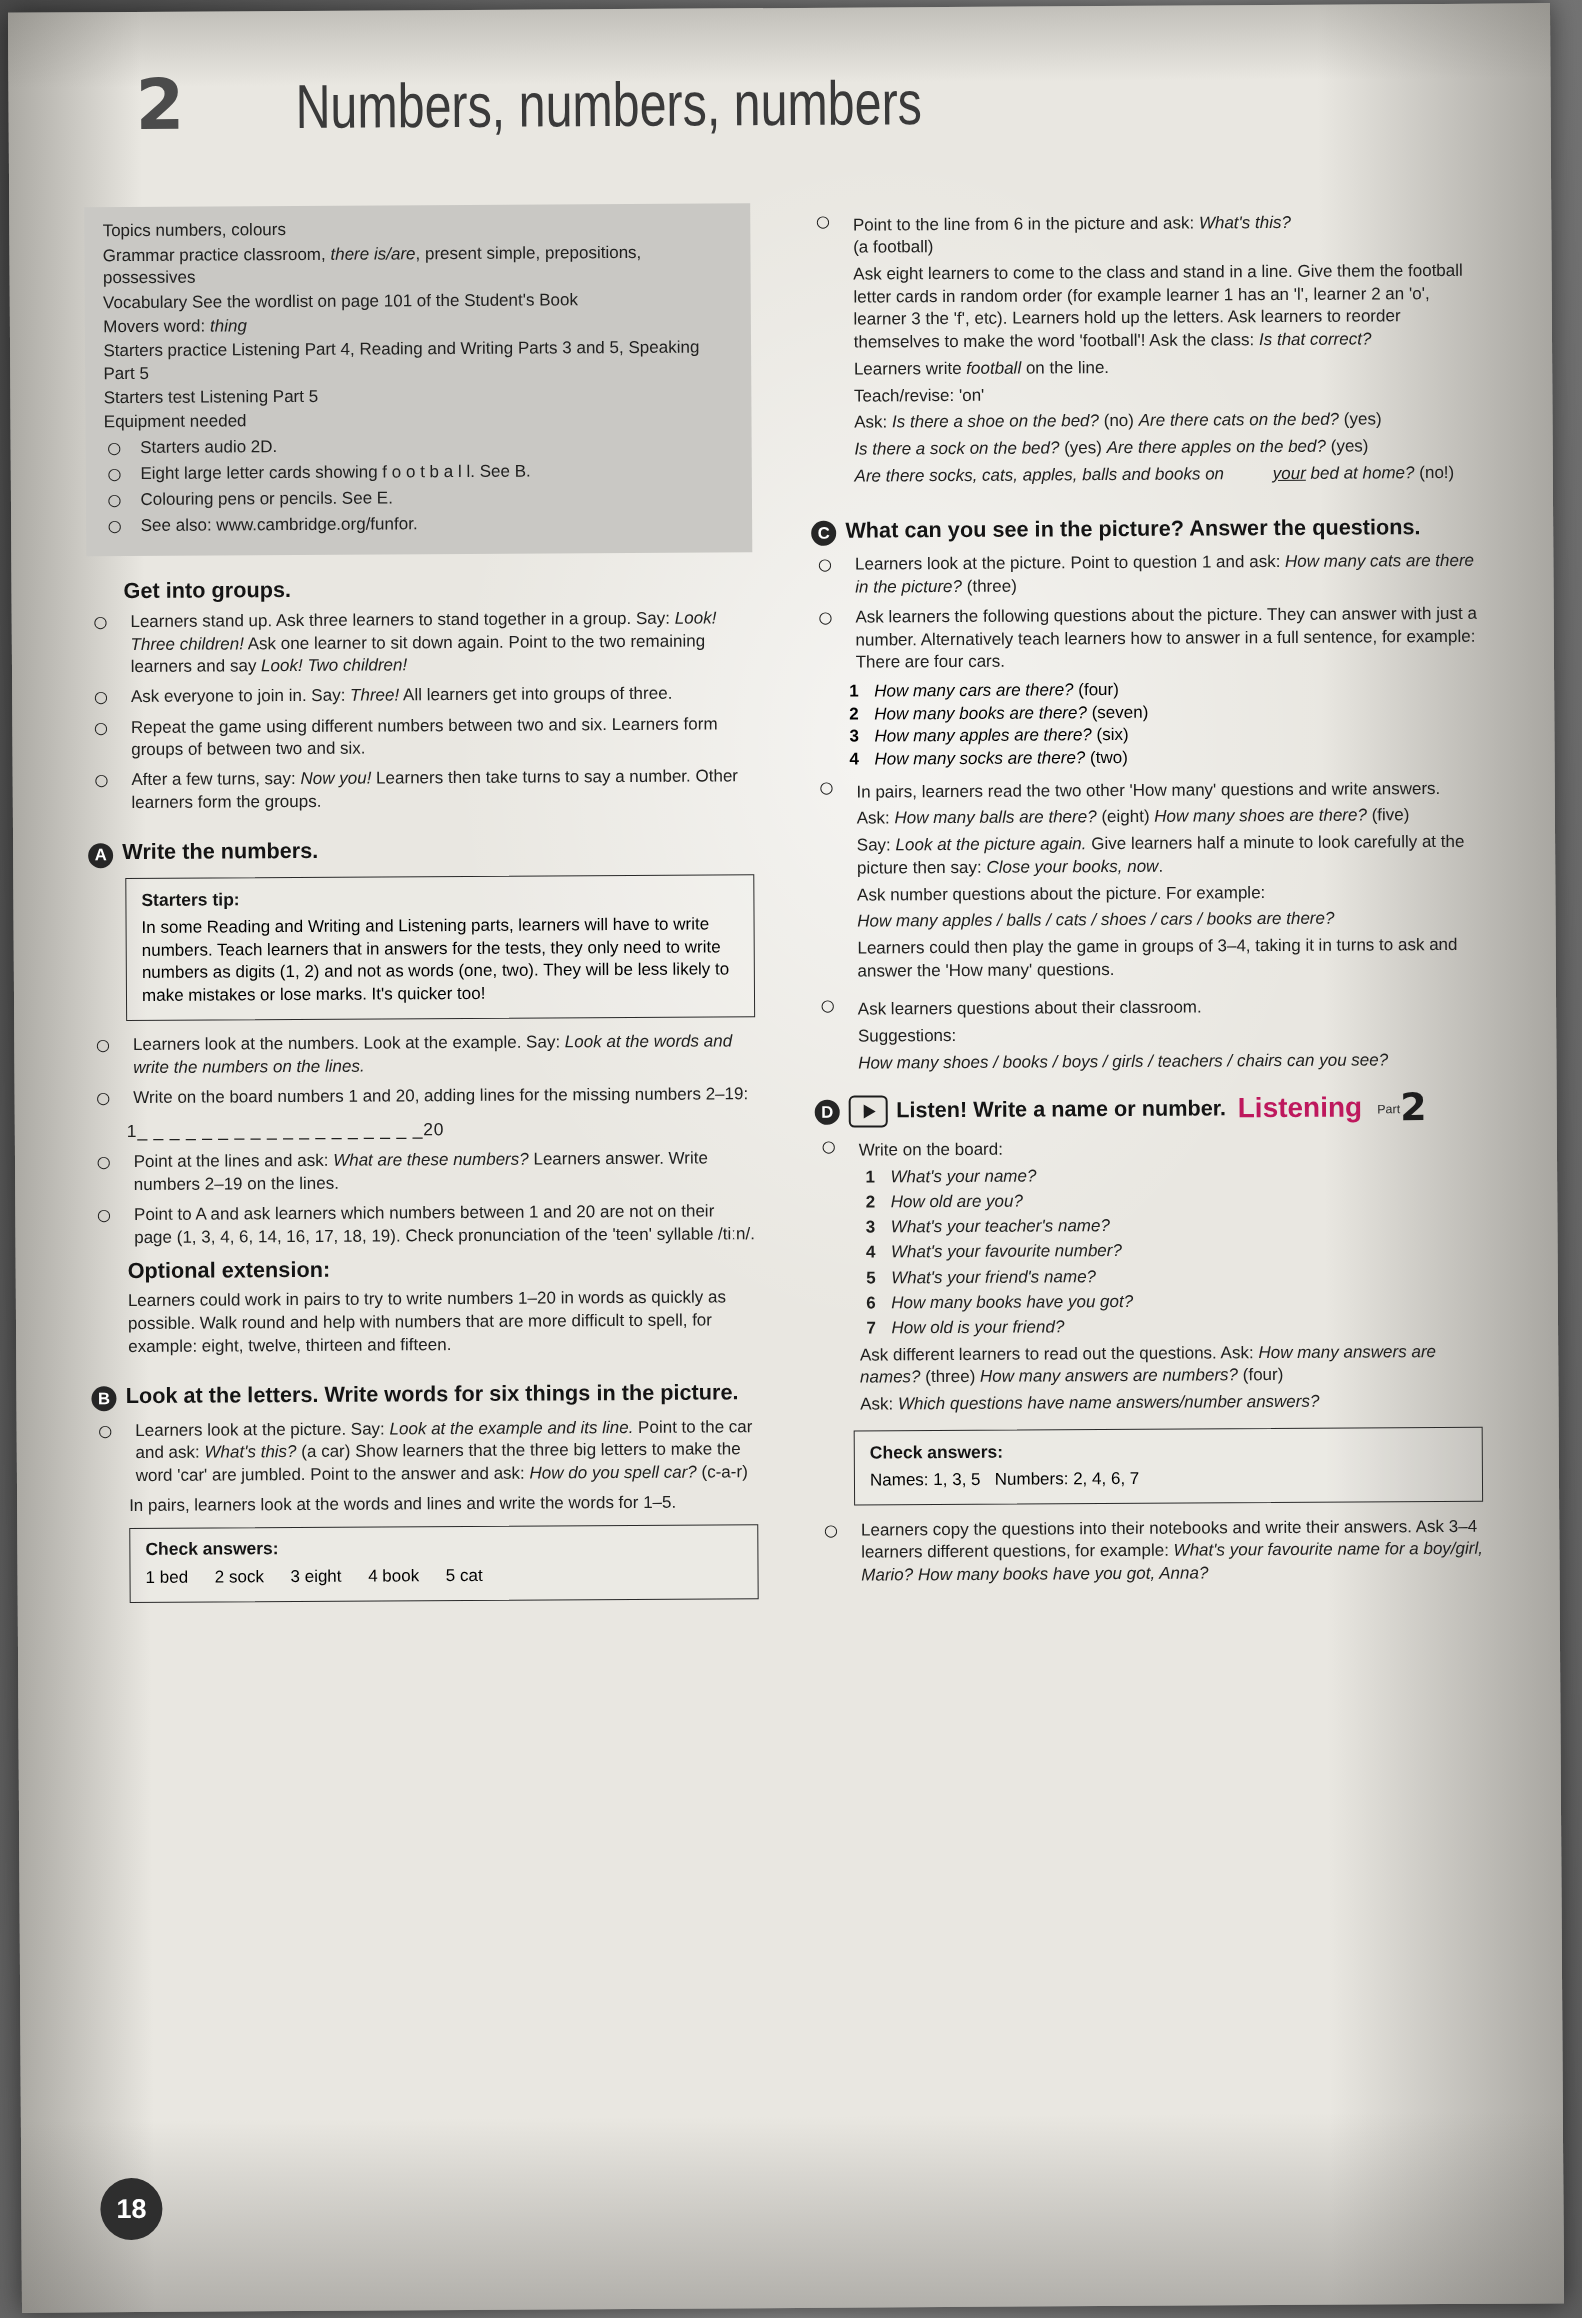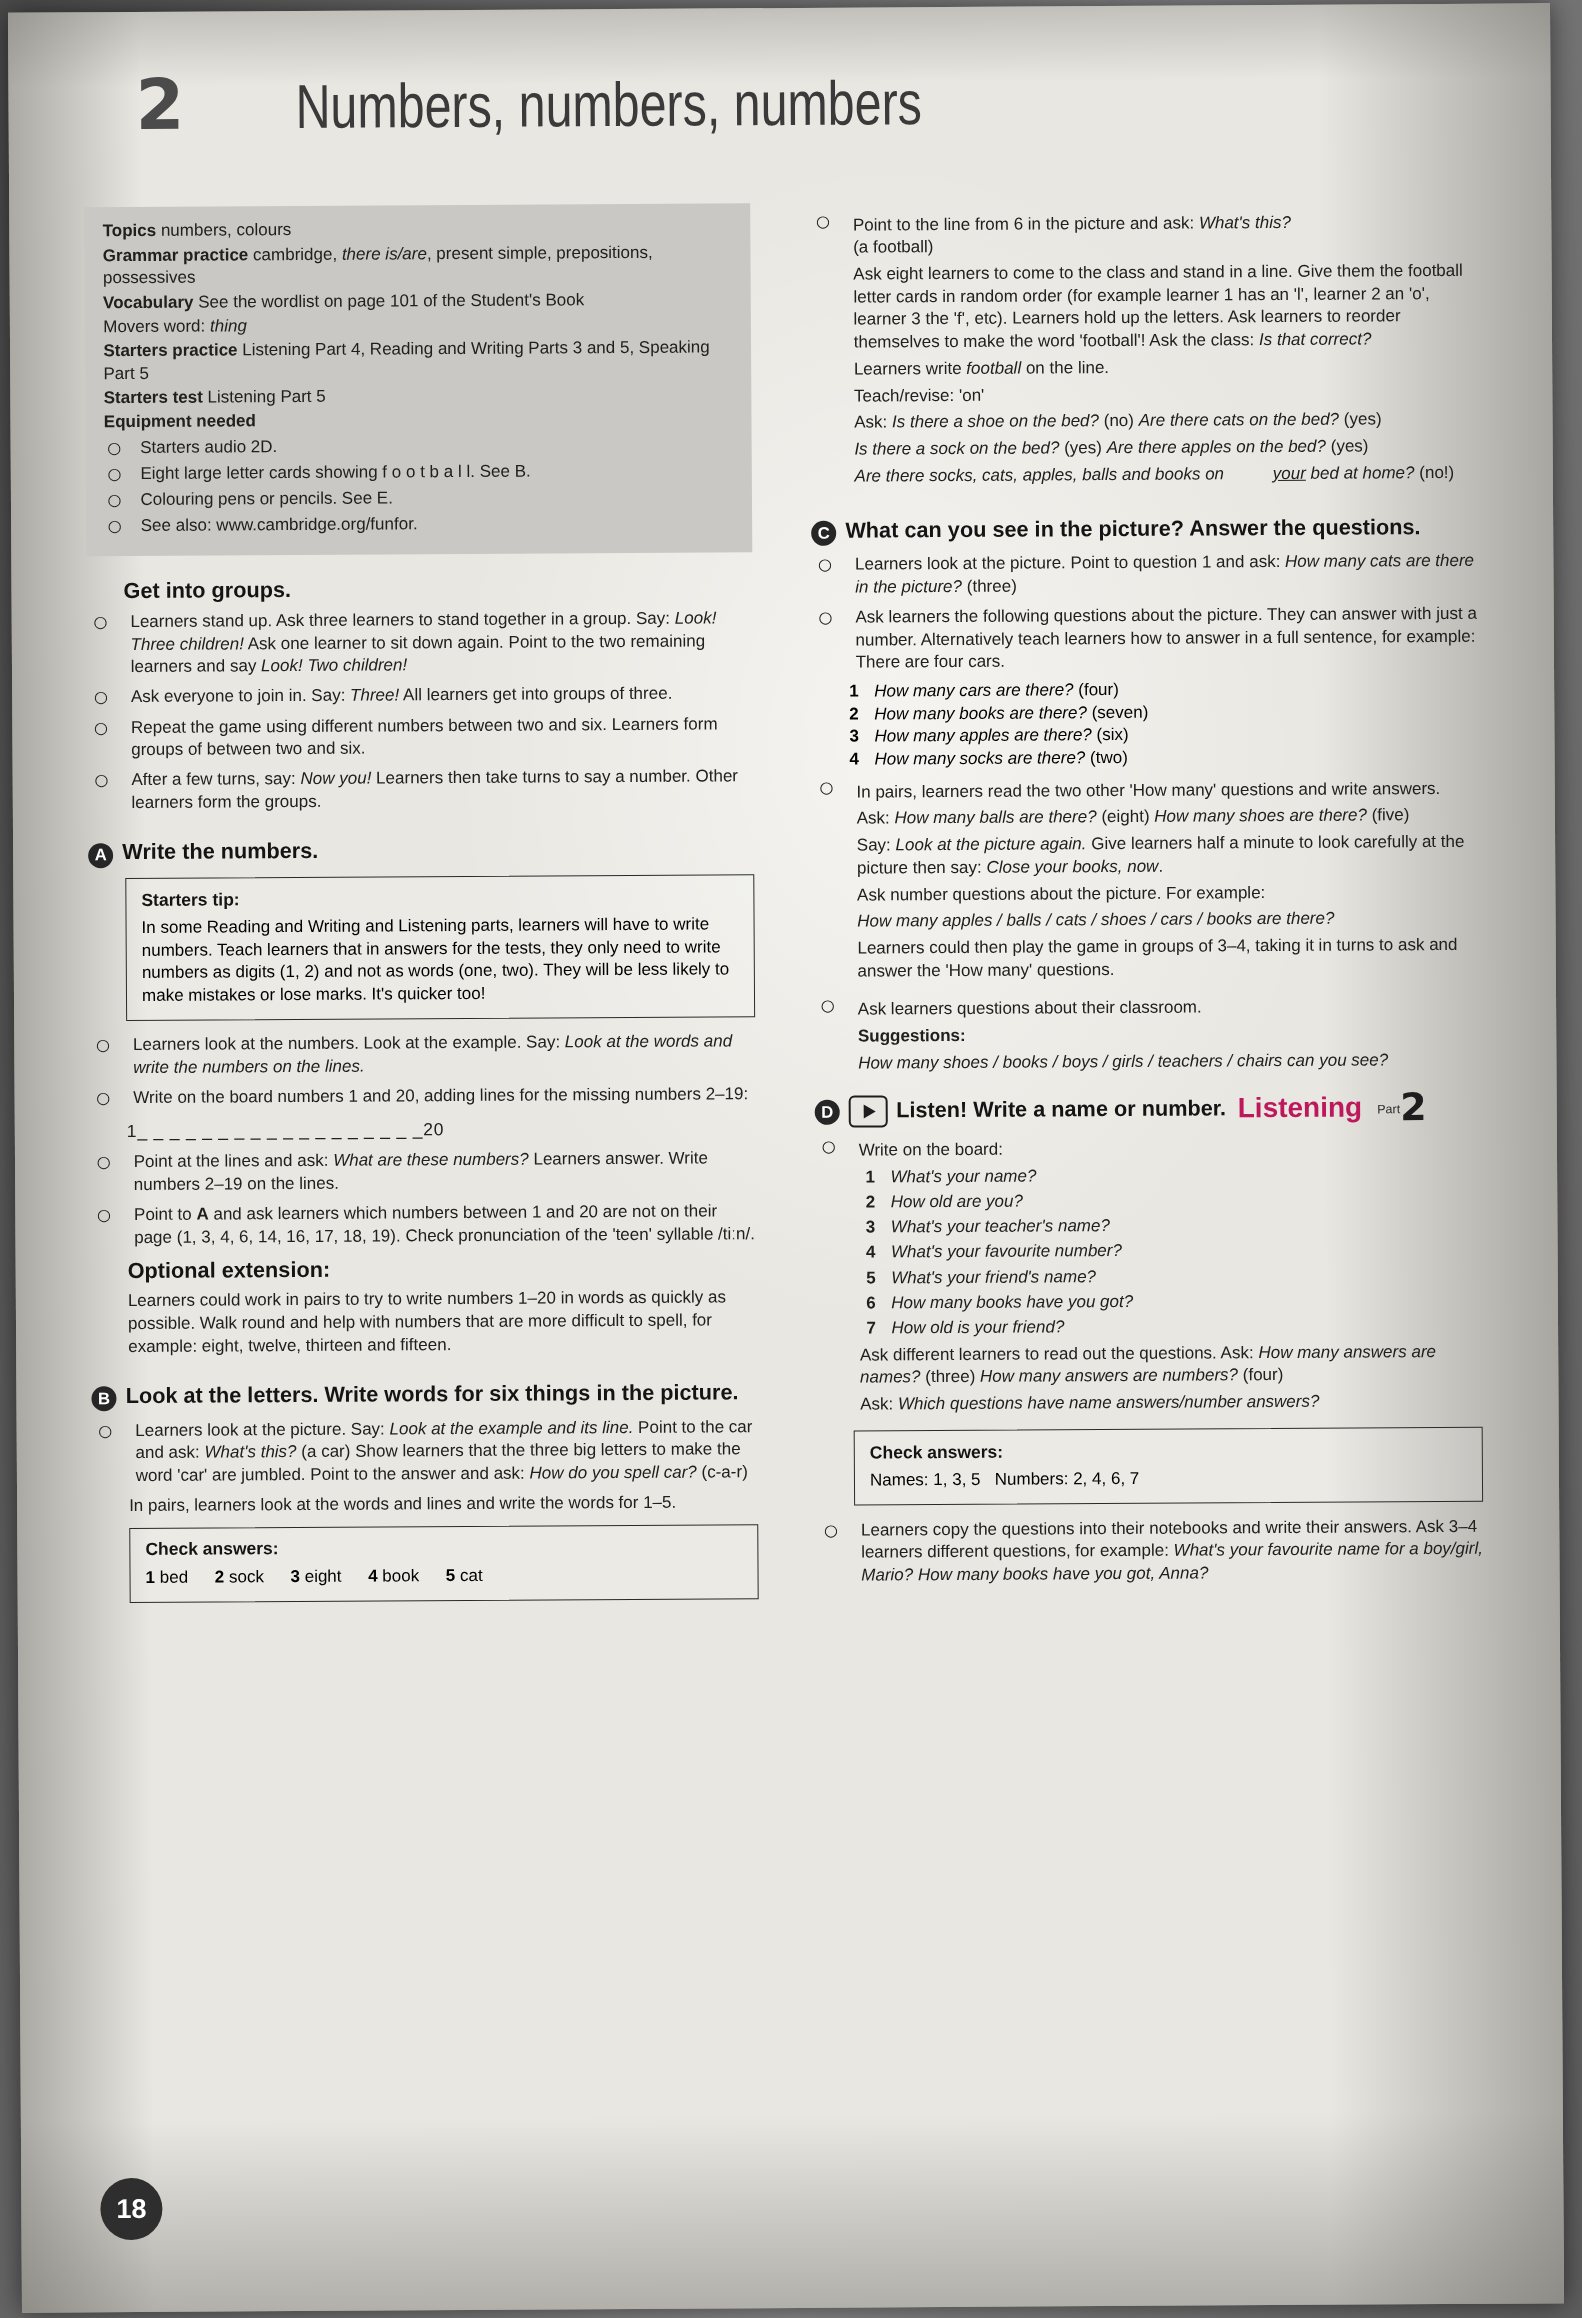--- a/index.html
+++ b/index.html
@@ -110,21 +110,21 @@
   .col-left  { left: 0; }
   .col-right { left: 725px; }
 
   
   .body-txt {
     font-size: 17px;
     line-height: 1.33;
     color: #20201f;
     font-family: "Liberation Sans", sans-serif;
   }
-  b, .b { font-weight: bold; }
+  b, .b { font-weight: normal; }
   i, .i { font-style: italic; }
   u  { text-decoration: underline; margin-left: 44px; }
 
   
   .info-box {
     background: #c9c8c4;
     padding: 11.7px 18.3px 15px 18.3px;
     margin-bottom: 21.7px;
   }
   .info-box .line { margin: 1.7px 0; }
@@ -305,21 +305,21 @@
 
     <div class="cols">
 
       <div class="col col-left">
 
         <div class="info-box body-txt">
           <div class="line">
             <b>Topics</b><span> numbers, colours</span>
           </div>
           <div class="line">
-            <b>Grammar practice</b><span> cambridge, </span><i>there is/are</i><span>, present simple, prepositions, possessives</span>
+            <b>Grammar practice</b><span> classroom, </span><i>there is/are</i><span>, present simple, prepositions, possessives</span>
           </div>
           <div class="line">
             <b>Vocabulary</b><span> See the wordlist on page 101 of the Student's Book</span>
           </div>
           <div class="line">
             <span>Movers word: </span><i>thing</i>
           </div>
           <div class="line">
             <b>Starters practice</b><span> Listening Part 4, Reading and Writing Parts 3 and 5, Speaking Part 5</span>
           </div>

